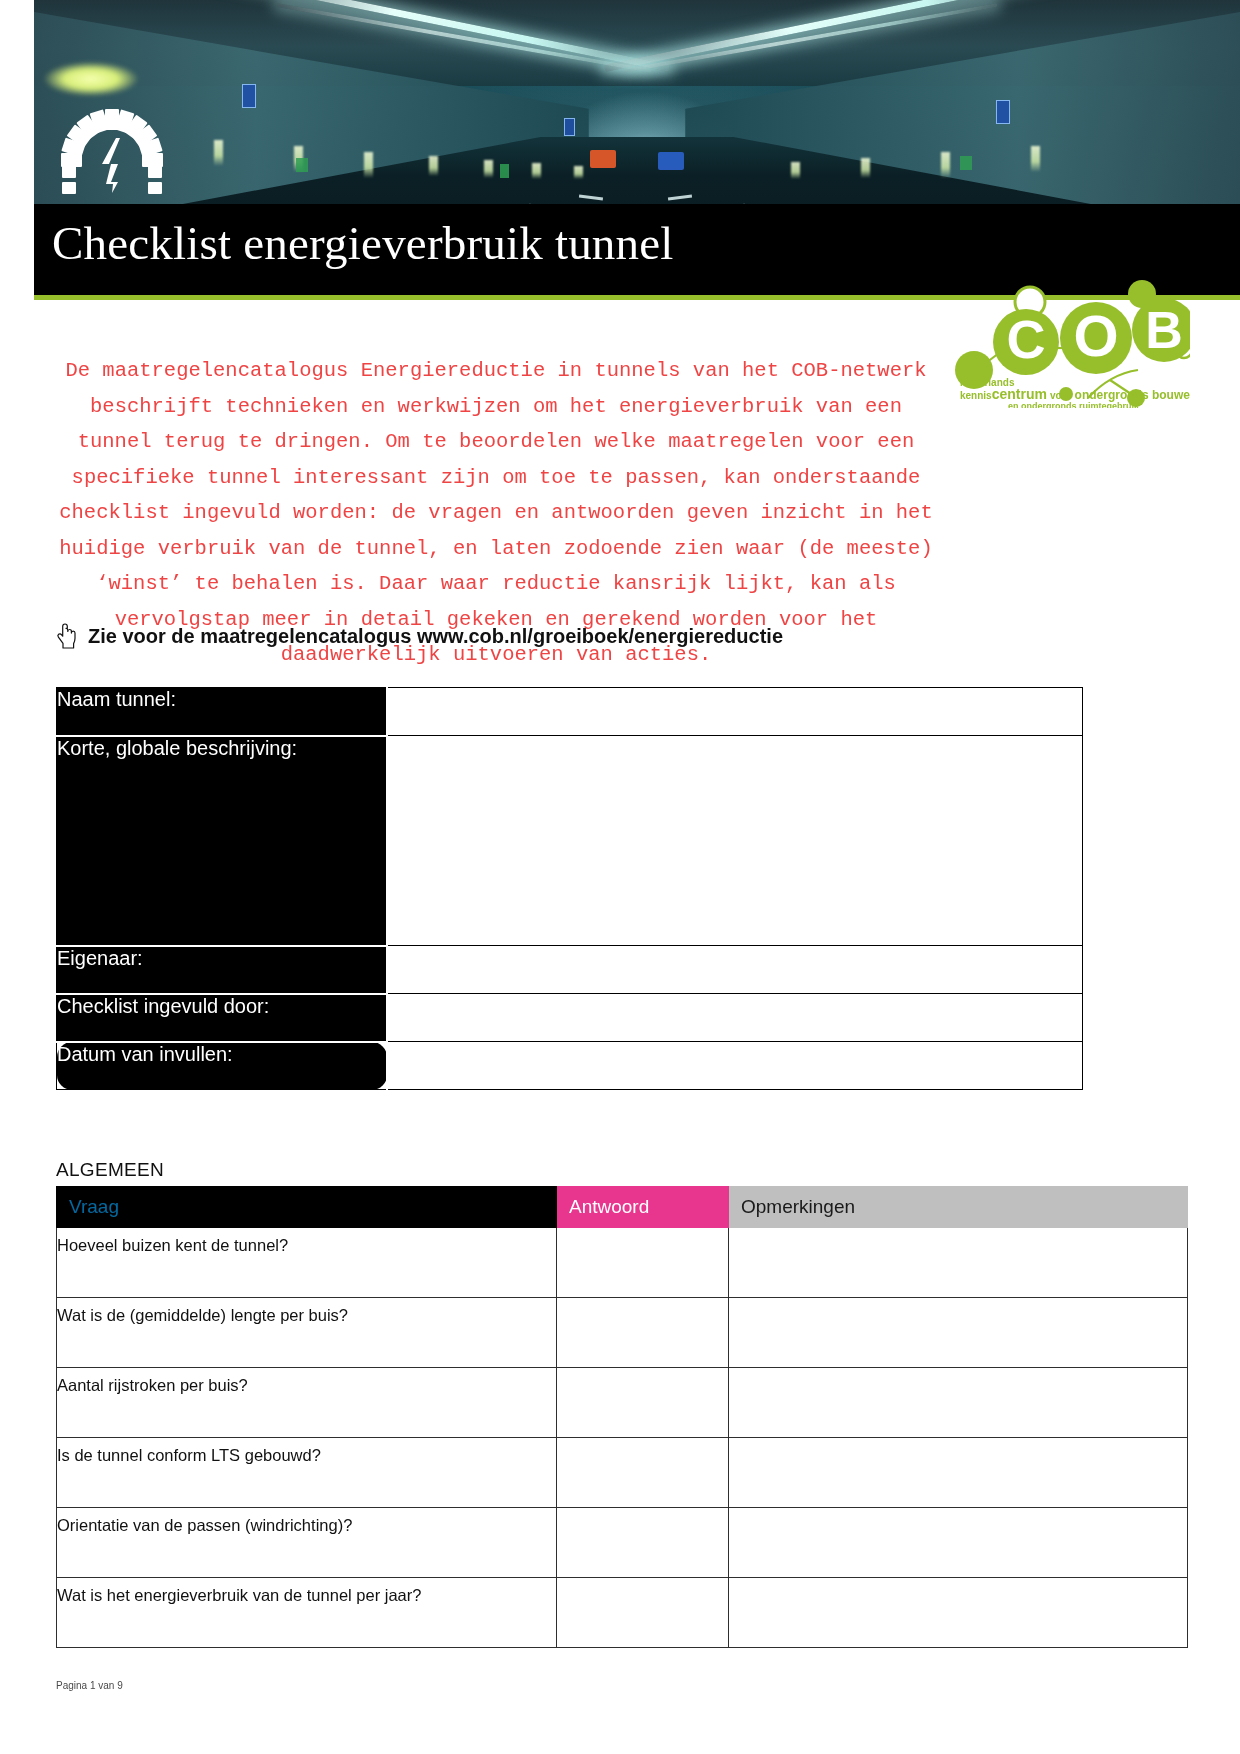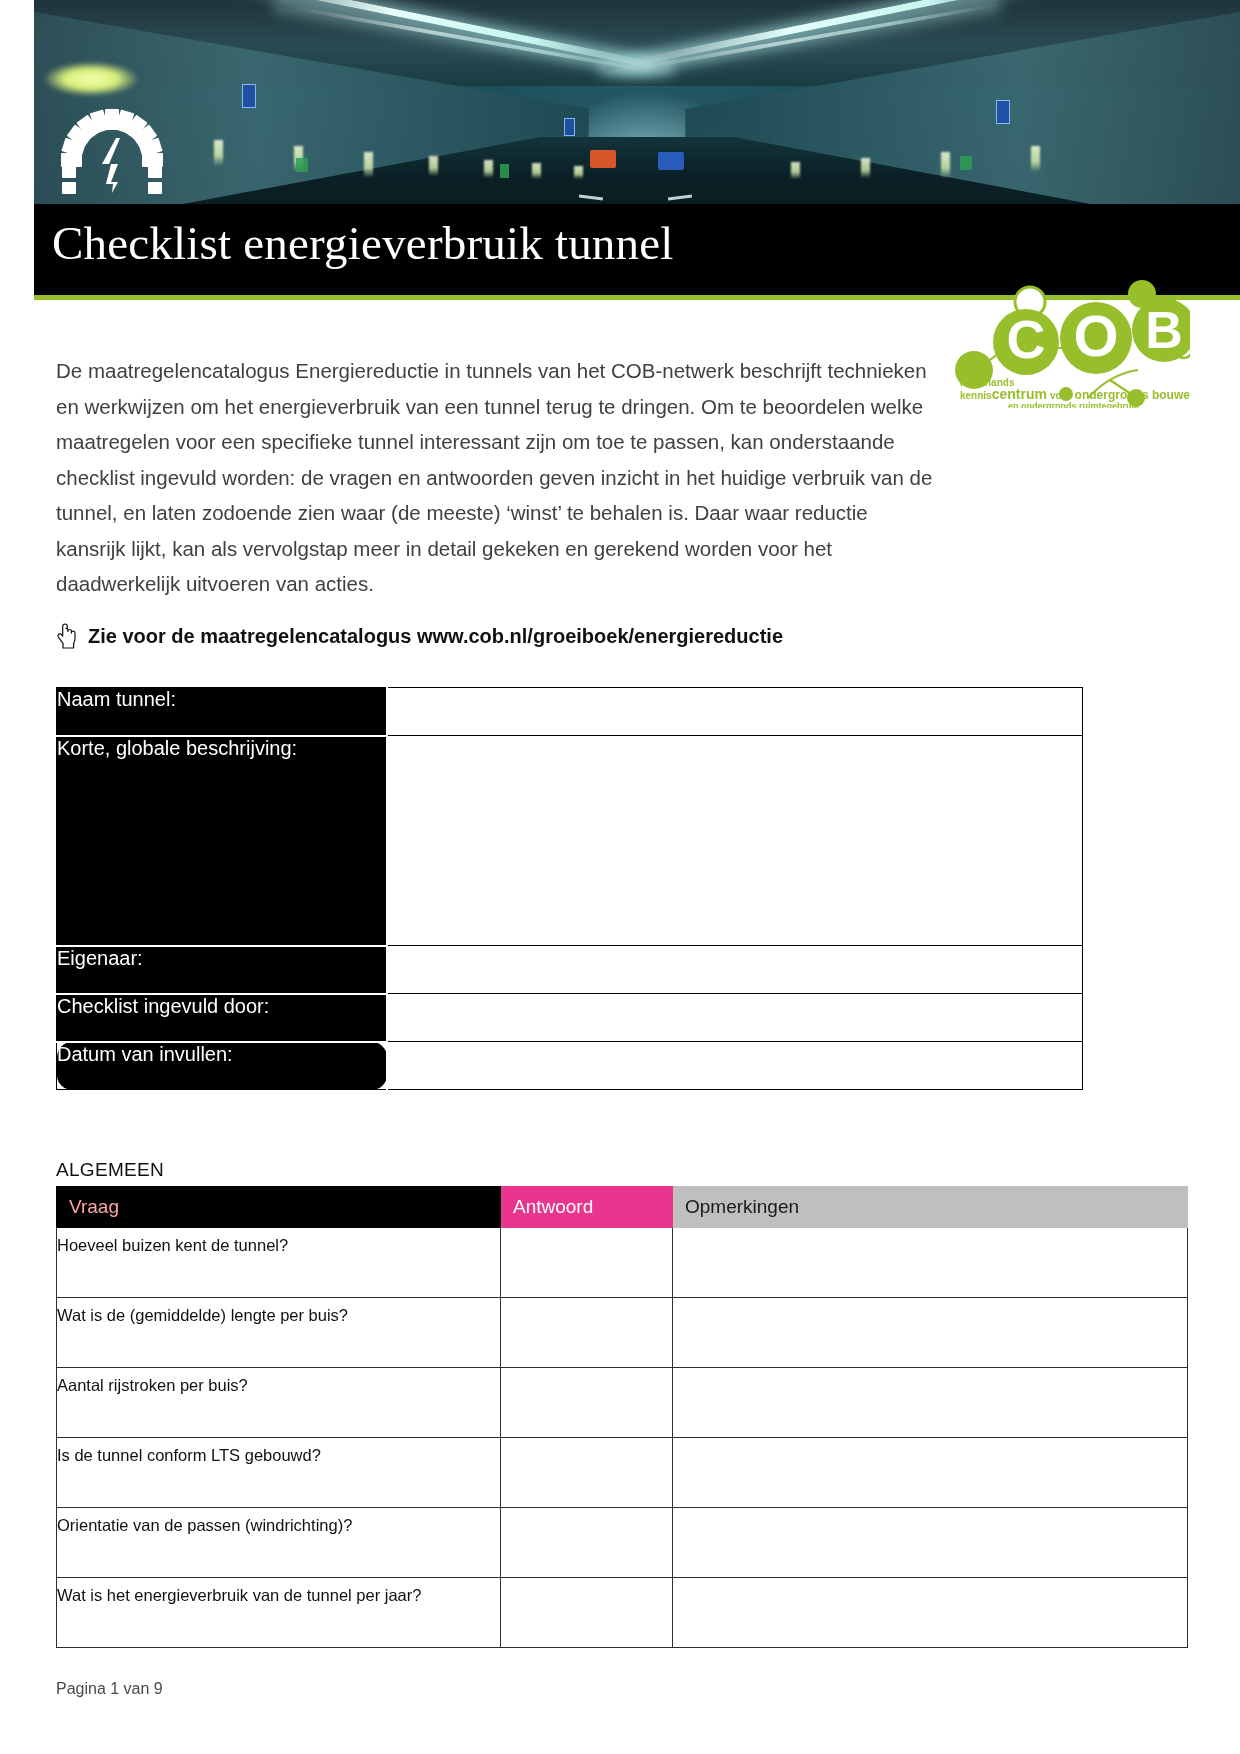--- a/index.html
+++ b/index.html
@@ -135,22 +135,23 @@
   }
 
   
   .intro {
     position: absolute;
     left: 56px;
     top: 353px;
     width: 880px;
     font-size: 20.5px;
     line-height: 35.5px;
-    color: #404040;
-    font-family: Liberation Sans, sans-serif;
+    color: #ef4444;
+    font-family: Liberation Mono, monospace;
+    text-align: center;
   }
   .intro p { margin: 0; }
 
   .link-line {
     position: absolute;
     left: 56px;
     top: 622px;
     display: flex;
     align-items: center;
     gap: 10px;
@@ -219,40 +220,40 @@
   }
   .q-table th {
     font-weight: normal;
     text-align: left;
     font-size: 19px;
     padding: 9px 12px;
     height: 30px;
     box-sizing: border-box;
     border: 1px solid #555;
   }
-  .th-vraag { background: #000000; color: #fca5a5; width: 444px; border-color:#000 !important;}
+  .th-vraag { background: #000000; color: #0369a1; width: 500px; border-color:#000 !important;}
   .th-antwoord { background: #e8368f; color: #ffffff; width: 172px; border-color:#e8368f !important;}
   .th-opmerkingen { background: #bfbfbf; color: #1a1a1a; border-color:#bfbfbf !important;margin-top:11px;}
   .q-table td {
     border: 1px solid #2e2e2e;
     height: 70px;
     vertical-align: top;
     padding: 8px 0;
     font-size: 16.5px;
     color: #111111;
     box-sizing: border-box;
     background: #ffffff;
   }
 
   
   .footer {
     position: absolute;
     left: 56px;
     top: 1680px;
-    font-size: 16px;
+    font-size: 10px;
     color: #4a4a4a;
   }
 </style>
 </head>
 <body>
 
 <div class="header-photo">
   <div class="photo-bg"></div>
   <div class="ceiling"></div>
   <div class="wall-l"></div>

